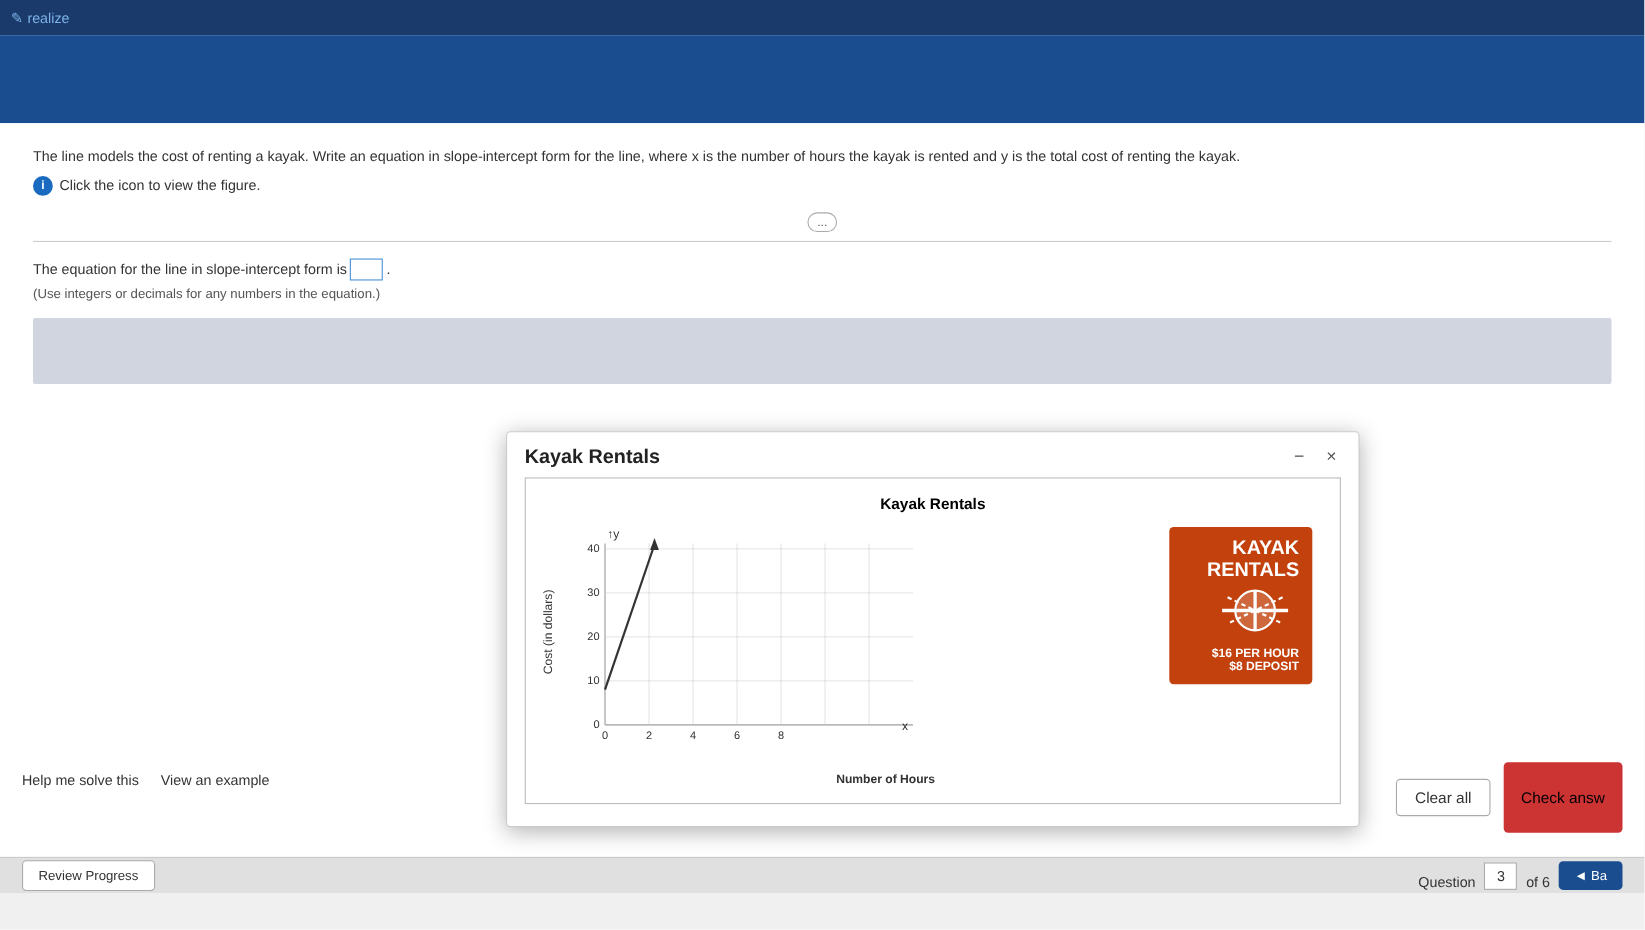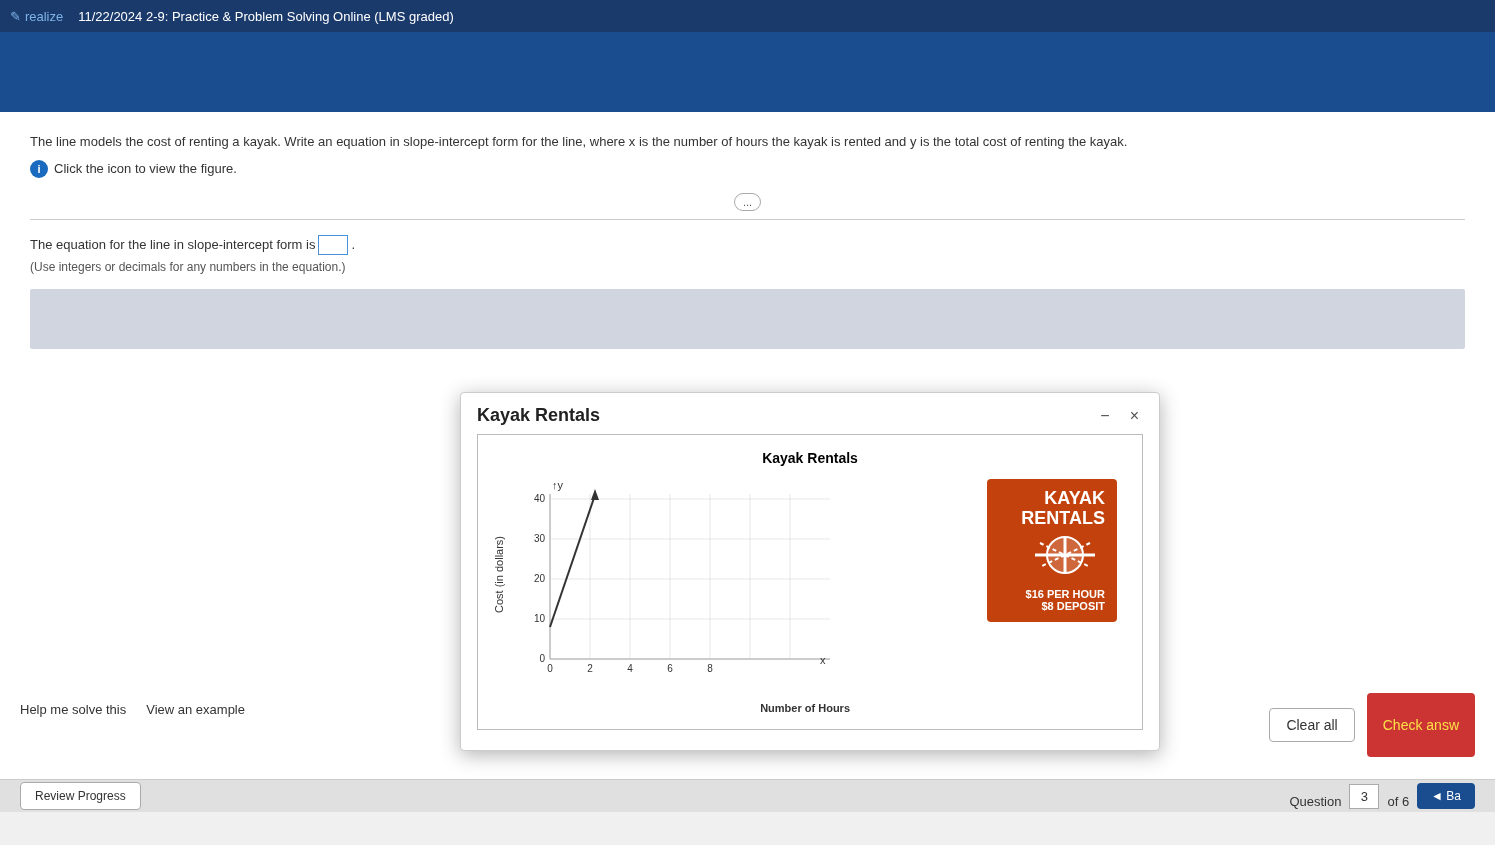--- a/index.html
+++ b/index.html
@@ -99,21 +99,21 @@
       font-size: 12px;
       color: #555;
       margin-bottom: 15px;
     }
 
     
     .modal-overlay {
       position: absolute;
       top: 280px;
       left: 460px;
-      width: 700px;
+      width: 776px;
       background: white;
       border: 1px solid #ccc;
       border-radius: 4px;
       box-shadow: 0 4px 20px rgba(0,0,0,0.3);
       z-index: 10;
       padding-bottom: 20px;
     }
     .modal-header {
       display: flex;
       align-items: center;
@@ -225,21 +225,21 @@
       border: 1px solid #aaa;
       border-radius: 4px;
       padding: 8px 16px;
       font-size: 14px;
       cursor: pointer;
       color: #333;
     }
 
     .check-answer-btn {
       background: #cc3333;
-      color: #fde047;
+      color: #000000;
       border: none;
       border-radius: 4px;
       padding: 24px 16px;
       font-size: 14px;
       cursor: pointer;
     }
 
     .footer-bar {
       position: absolute;
       bottom: 0;
@@ -301,21 +301,20 @@
     }
   </style>
 </head>
 <body>
 
 <div class="top-bar">
   <div class="realize-logo">
     <span>✎</span>
     <span>realize</span>
   </div>
-  <span>11/22/2024 2-9: Practice &amp; Problem Solving Online (LMS graded)</span>
 </div>
 
 <div class="blue-banner"></div>
 
 <div class="main-content" style="min-height:700px; position:relative;">
 
   <p class="question-text">The line models the cost of renting a kayak. Write an equation in slope-intercept form for the line, where x is the number of hours the kayak is rented and y is the total cost of renting the kayak.</p>
 
   <div class="info-row">
     <div class="info-icon">i</div>

